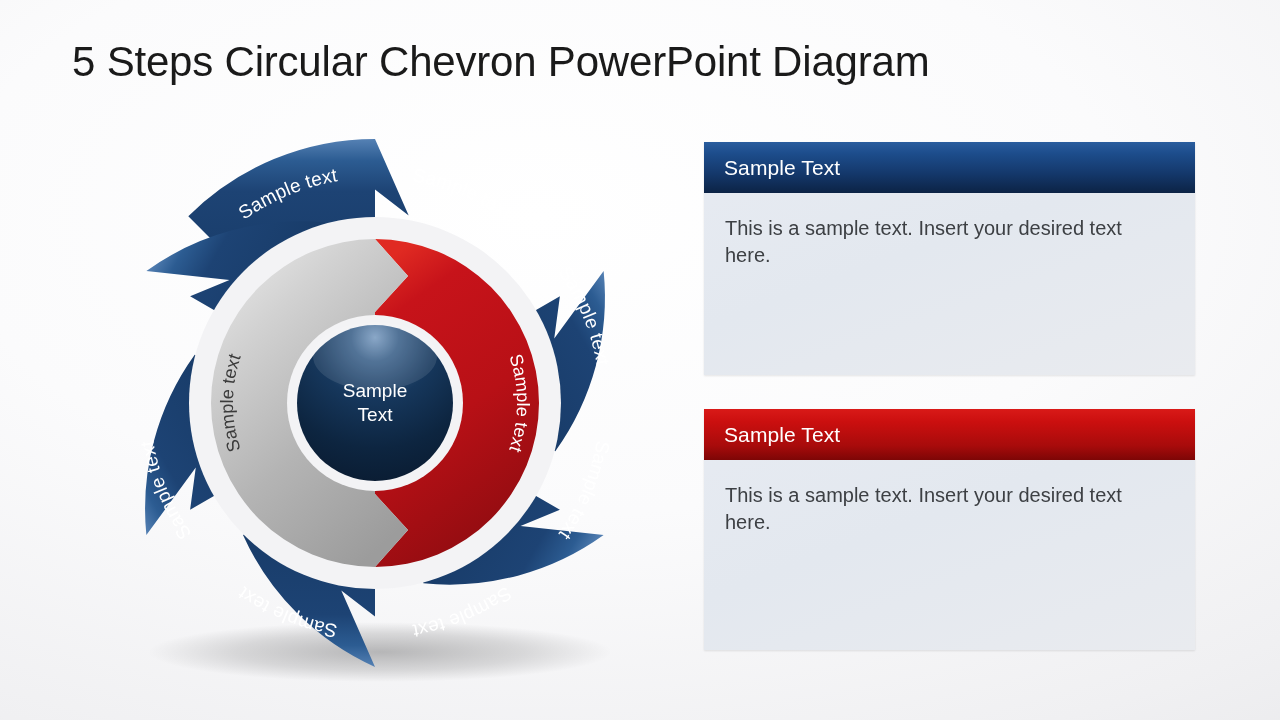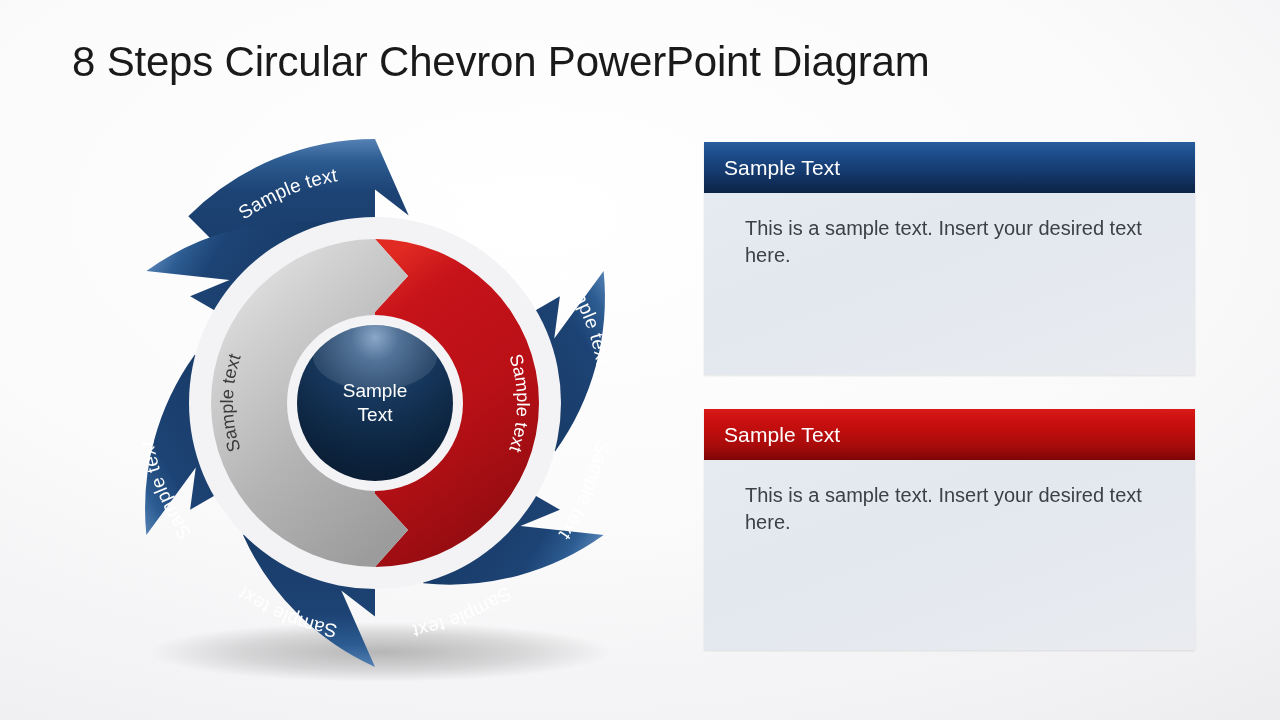--- a/index.html
+++ b/index.html
@@ -63,21 +63,20 @@
     background: linear-gradient(to bottom, #d91a18 0%, #cb0f0f 25%, #a80b0b 72%, #7d0606 100%);
   }
   .panel-header-text {
     color: #ffffff;
     font-size: 21px;
     font-weight: 400;
     letter-spacing: 0.1px;
   }
   .panel-body {
     padding: 22px 24px 0 21px;
-    margin-left: 20px;
   }
   .panel-body-text {
     color: #3d4044;
     font-size: 20px;
     line-height: 1.37;
     display: block;
     max-width: 440px;
   }
   .ring-label {
     font-size: 19px;
@@ -99,21 +98,21 @@
     font-size: 19px;
     fill: #ffffff;
     font-family: "Liberation Sans", sans-serif;
   }
 </style>
 </head>
 <body>
 
 <div id="slide">
 
-  <div id="slide-title">8 Steps Circular Chevron PowerPoint Diagram</div>
+  <div id="slide-title">5 Steps Circular Chevron PowerPoint Diagram</div>
 
   <div id="diagram-wrap">
     <svg id="diagram-svg" viewBox="0 0 570 570">
       <defs>
         <linearGradient id="gradOuter" x1="0" y1="0" x2="0" y2="1">
           <stop offset="0%" stop-color="#5581b4"></stop>
           <stop offset="14%" stop-color="#2c5c92"></stop>
           <stop offset="34%" stop-color="#1d4374"></stop>
           <stop offset="100%" stop-color="#173a66"></stop>
         </linearGradient>

